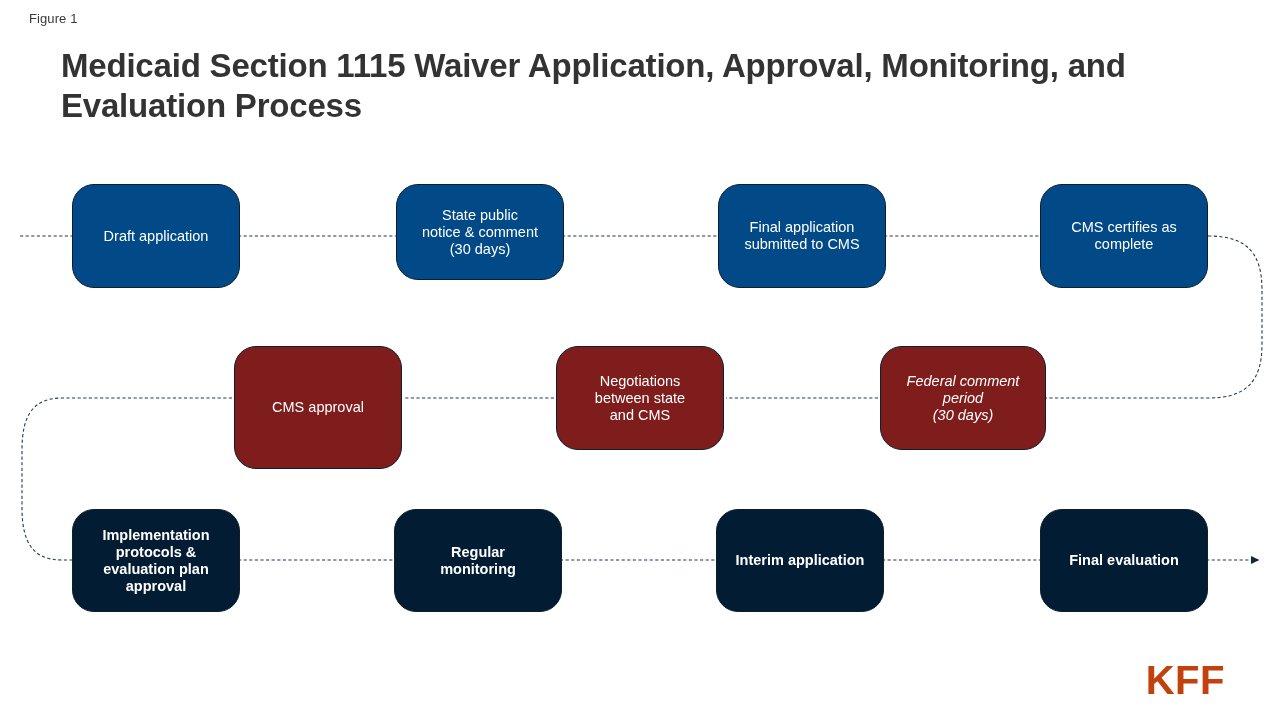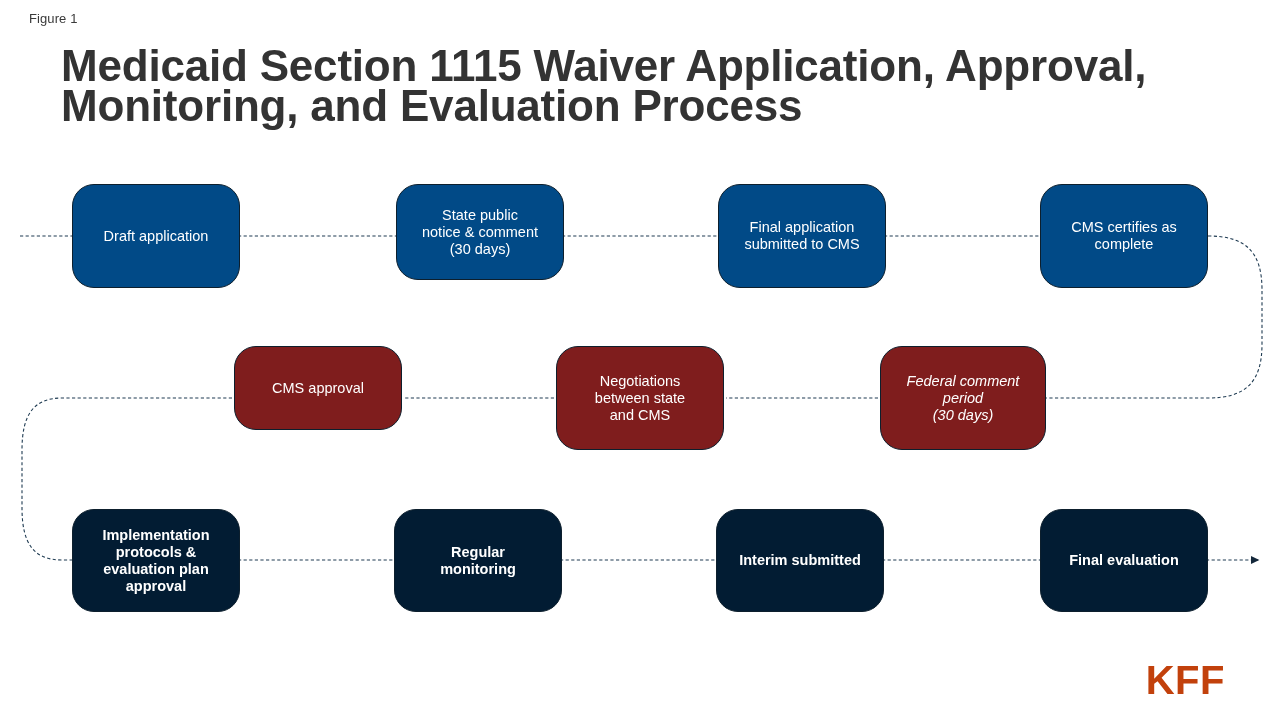--- a/index.html
+++ b/index.html
@@ -32,21 +32,21 @@
     line-height: 16px;
     color: #3a3a3a;
     letter-spacing: 0.1px;
   }
 
   .page-title {
     position: absolute;
     left: 61px;
     top: 46px;
     width: 1180px;
-    font-size: 44px;
+    font-size: 33px;
     line-height: 40px;
     font-weight: bold;
     color: #333333;
     letter-spacing: -0.2px;
   }
 
   
   #connectors {
     position: absolute;
     left: 0; top: 0;
@@ -157,38 +157,38 @@
 period
 (30 days)</span>
   </div>
 
   <div class="node band-green" style="left:556px; top:346px; width:168px; height:104px;">
     <span class="node-label">Negotiations
 between state
 and CMS</span>
   </div>
 
-  <div class="node band-green" style="left:234px; top:346px; width:168px; height:84px;">
+  <div class="node band-green" style="left:234px; top:346px; width:168px; height:123px;">
     <span class="node-label">CMS approval</span>
   </div>
 
   <div class="node band-navy" style="left:72px; top:509px; width:168px; height:103px;">
     <span class="node-label">Implementation
 protocols &amp;
 evaluation plan
 approval</span>
   </div>
 
   <div class="node band-navy" style="left:394px; top:509px; width:168px; height:103px;">
     <span class="node-label">Regular
 monitoring</span>
   </div>
 
   <div class="node band-navy" style="left:716px; top:509px; width:168px; height:103px;">
-    <span class="node-label">Interim submitted</span>
+    <span class="node-label">Interim application</span>
   </div>
 
   <div class="node band-navy" style="left:1040px; top:509px; width:168px; height:103px;">
     <span class="node-label">Final evaluation</span>
   </div>
 
   <div class="kff-logo">KFF</div>
 
 </div>
 

